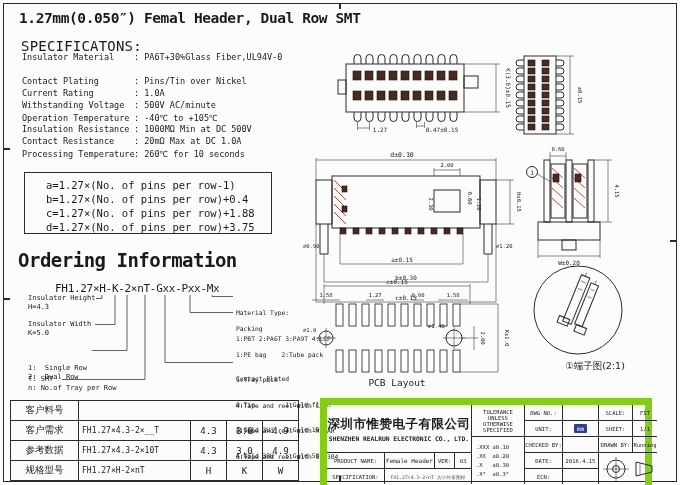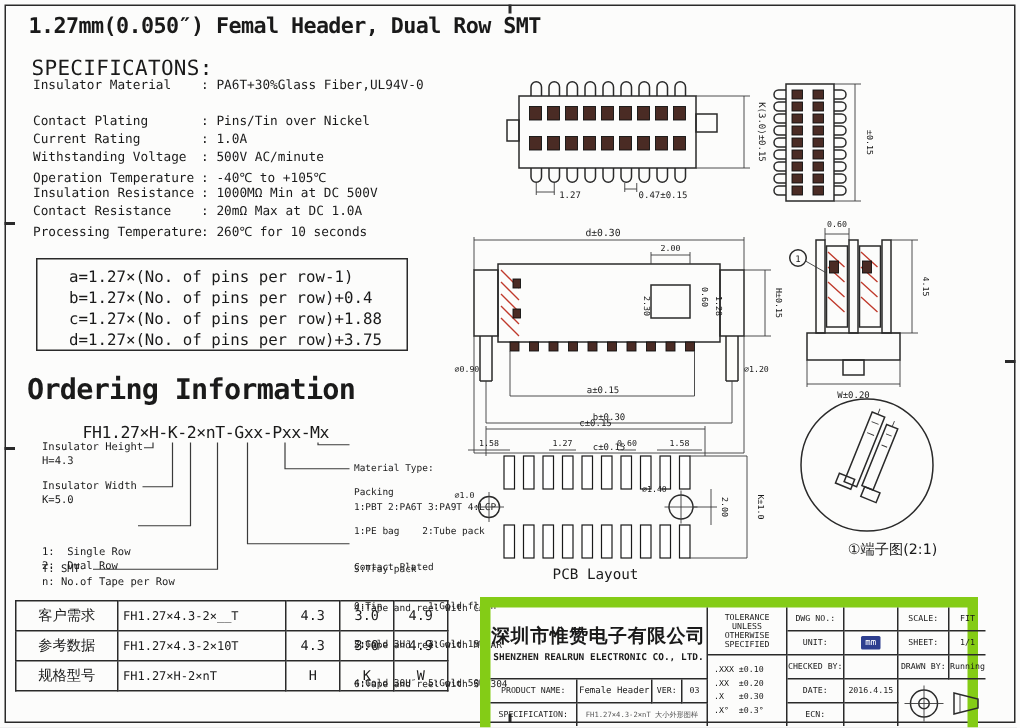--- a/index.html
+++ b/index.html
@@ -82,21 +82,21 @@
     <polyline class="callout-line" points="127,15 127,70.5 92,70.5"></polyline>
     <polyline class="callout-line" points="145,15 145,99.5 62,99.5"></polyline>
     <polyline class="callout-line" points="212,15 212,16.5 233,16.5"></polyline>
     <polyline class="callout-line" points="190,15 190,32.5 233,32.5"></polyline>
     <polyline class="callout-line" points="165,15 165,82.5 233,82.5"></polyline>
   </svg>
 
   <div class="abs co-l" style="left:28px;top:294px"><span style="display:block">Insulator Height</span><span style="display:block">H=4.3</span></div>
   <div class="abs co-l" style="left:28px;top:320px"><span style="display:block">Insulator Width</span><span style="display:block">K=5.0</span></div>
   <div class="abs co-l" style="left:28px;top:364px"><span style="display:block">1:  Single Row</span><span style="display:block">2:  Dual Row</span></div>
-  <div class="abs co-l" style="left:28px;top:375px"><span style="display:block">T: SMT</span><span style="display:block">n: No.of Tape per Row</span></div>
+  <div class="abs co-l" style="left:28px;top:375px"><span style="display:block">T: SMT</span><span style="display:block">n: No.of Tray per Row</span></div>
 
   <div class="abs co-r" style="left:236px;top:292px">
     <span class="t">Material Type:</span>
     <span class="t">1:PBT 2:PA6T 3:PA9T 4:LCP</span>
   </div>
   <div class="abs co-r" style="left:236px;top:308px">
     <span class="t">Packing</span>
     <span class="t">1:PE bag    2:Tube pack</span>
     <span class="t">3:Tray pack</span>
     <span class="t">4:Tape and reel with CAP</span>
@@ -289,20 +289,24 @@
 
   <table class="cust">
     <colgroup>
         <col style="width:68px">
         <col style="width:112px">
         <col style="width:36px">
         <col style="width:36px">
         <col style="width:36px">
       </colgroup>
     <tbody>
+        <tr>
+      <td class="cn">客户料号</td>
+      <td class="code" colspan="4"></td>
+    </tr>
     <tr>
       <td class="cn">客户需求</td>
       <td class="code">FH1.27×4.3-2×__T</td>
       <td class="num">4.3</td>
       <td class="num">3.0</td>
       <td class="num">4.9</td>
     </tr>
     <tr>
       <td class="cn">参考数据</td>
       <td class="code">FH1.27×4.3-2×10T</td>

